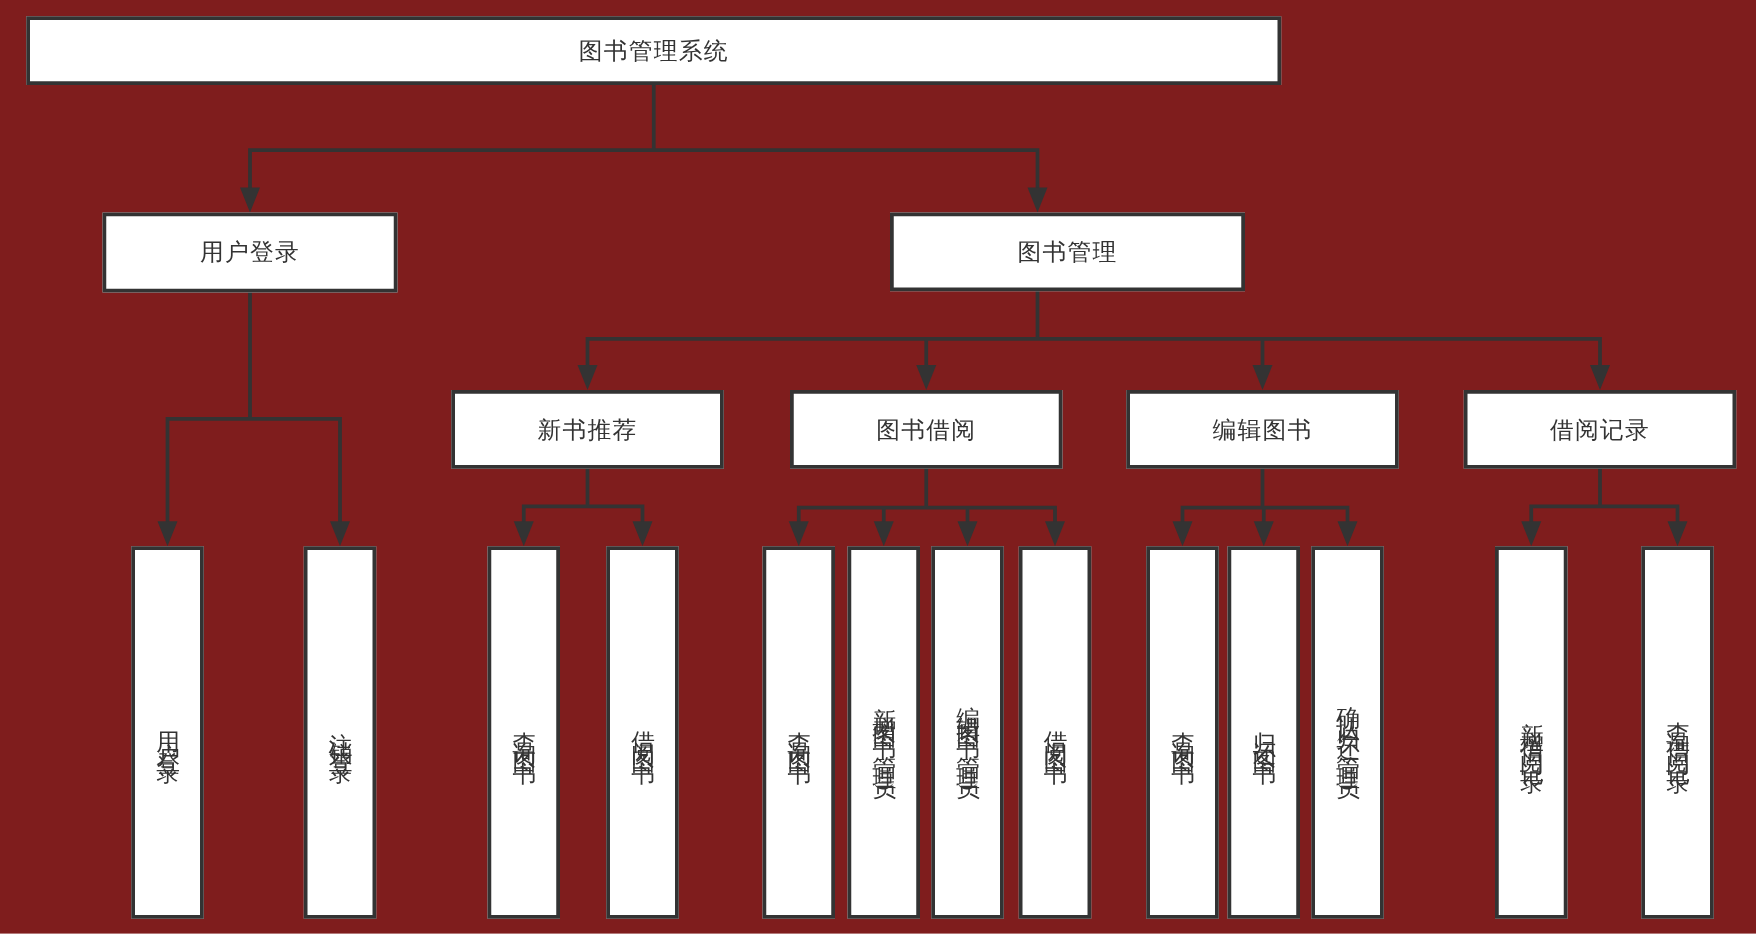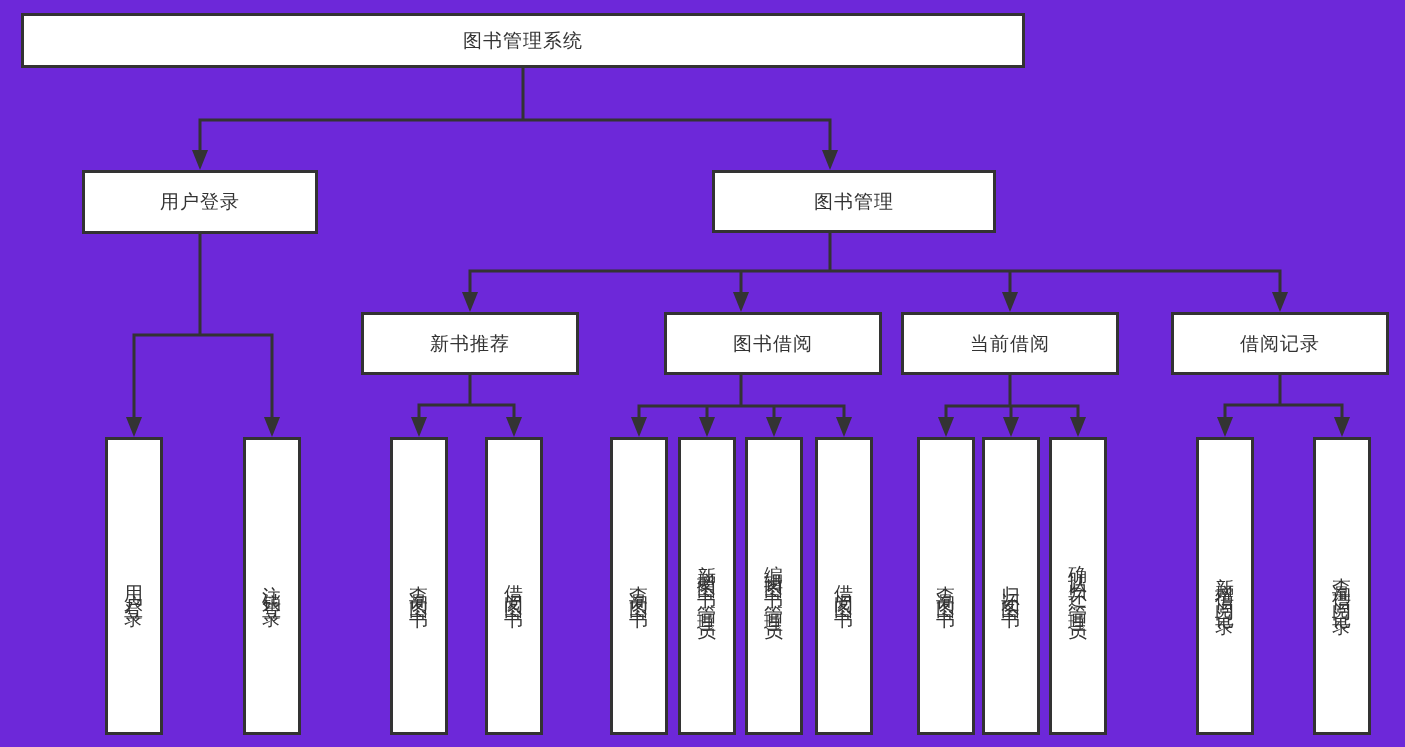--- a/index.html
+++ b/index.html
@@ -1,20 +1,20 @@
 <!DOCTYPE html>
 <html><head>
 <meta charset="utf-8">
 <style>
   html, body { margin: 0; padding: 0; background: #ffffff; }
   #canvas {
     position: relative;
     width: 1405px;
     height: 747px;
-    background: #6d28d9;
+    background: #7f1d1d;
     font-family: "Liberation Sans", "DejaVu Sans", sans-serif;
     overflow: hidden;
   }
   #connectors {
     position: absolute;
     left: 0; top: 0;
     z-index: 1;
   }
   .node {
     position: absolute;
@@ -26,21 +26,21 @@
     justify-content: center;
     color: #333333;
     z-index: 2;
   }
   .node.hlabel { font-size: 19px; letter-spacing: 1px; }
   .node.root  { left: 21px;  top: 13px;  width: 1004px; height: 55px; }
   .node.lvl2a { left: 82px;  top: 170px; width: 236px;  height: 64px; }
   .node.lvl2b { left: 712px; top: 170px; width: 284px;  height: 63px; }
   .node.lvl3  { top: 312px;  width: 218px; height: 63px; }
   .node.m1 { left: 361px; }
-  .node.m2 { left: 664px; }
+  .node.m2 { left: 632px; }
   .node.m3 { left: 901px; }
   .node.m4 { left: 1171px; }
   .node.leaf {
     top: 437px;
     width: 58px;
     height: 298px;
     font-size: 19px;
   }
   .node.leaf .vtext {
     writing-mode: vertical-rl;
@@ -134,21 +134,21 @@
     <span>图书管理</span>
   </div>
 
   <div class="node hlabel lvl3 m1">
     <span>新书推荐</span>
   </div>
   <div class="node hlabel lvl3 m2">
     <span>图书借阅</span>
   </div>
   <div class="node hlabel lvl3 m3">
-    <span>当前借阅</span>
+    <span>编辑图书</span>
   </div>
   <div class="node hlabel lvl3 m4">
     <span>借阅记录</span>
   </div>
 
   <div class="node leaf p1">
     <span class="vtext">用户登录</span>
   </div>
   <div class="node leaf p2">
     <span class="vtext">注销登录</span>

